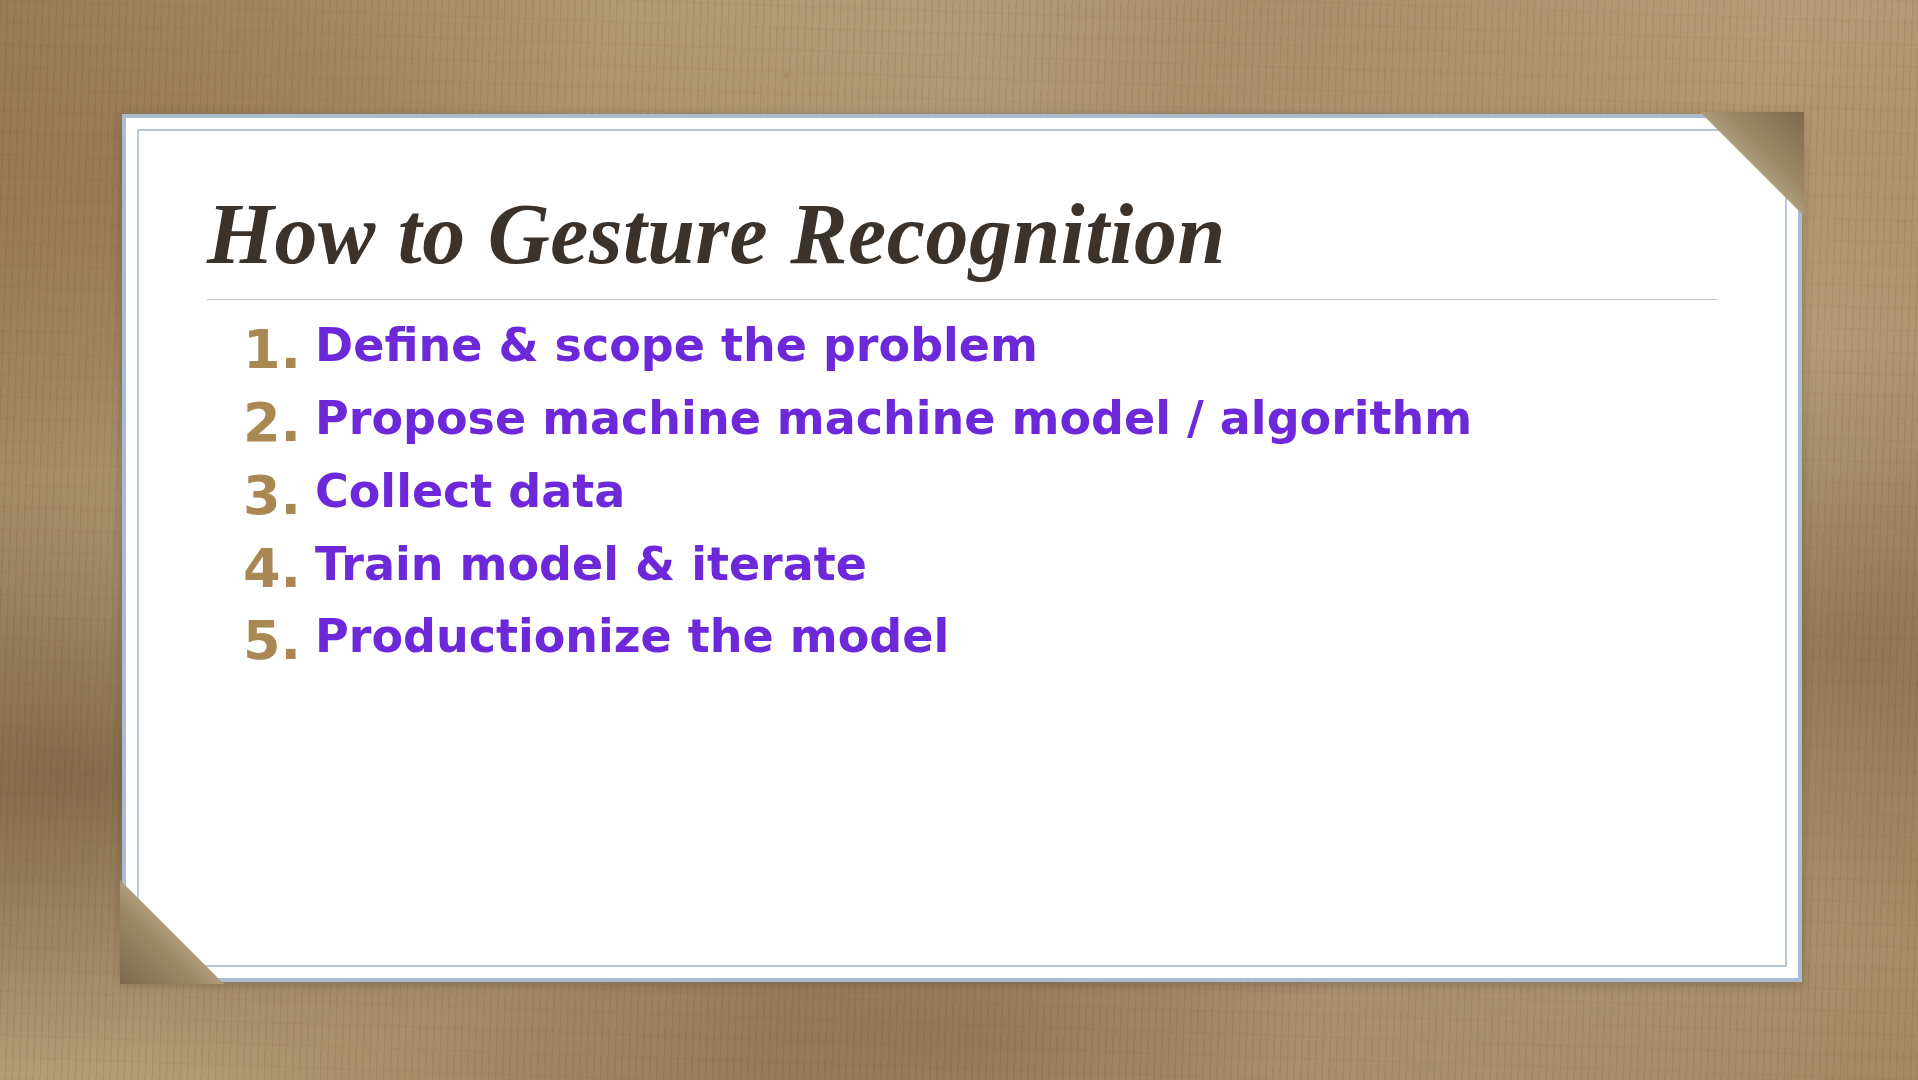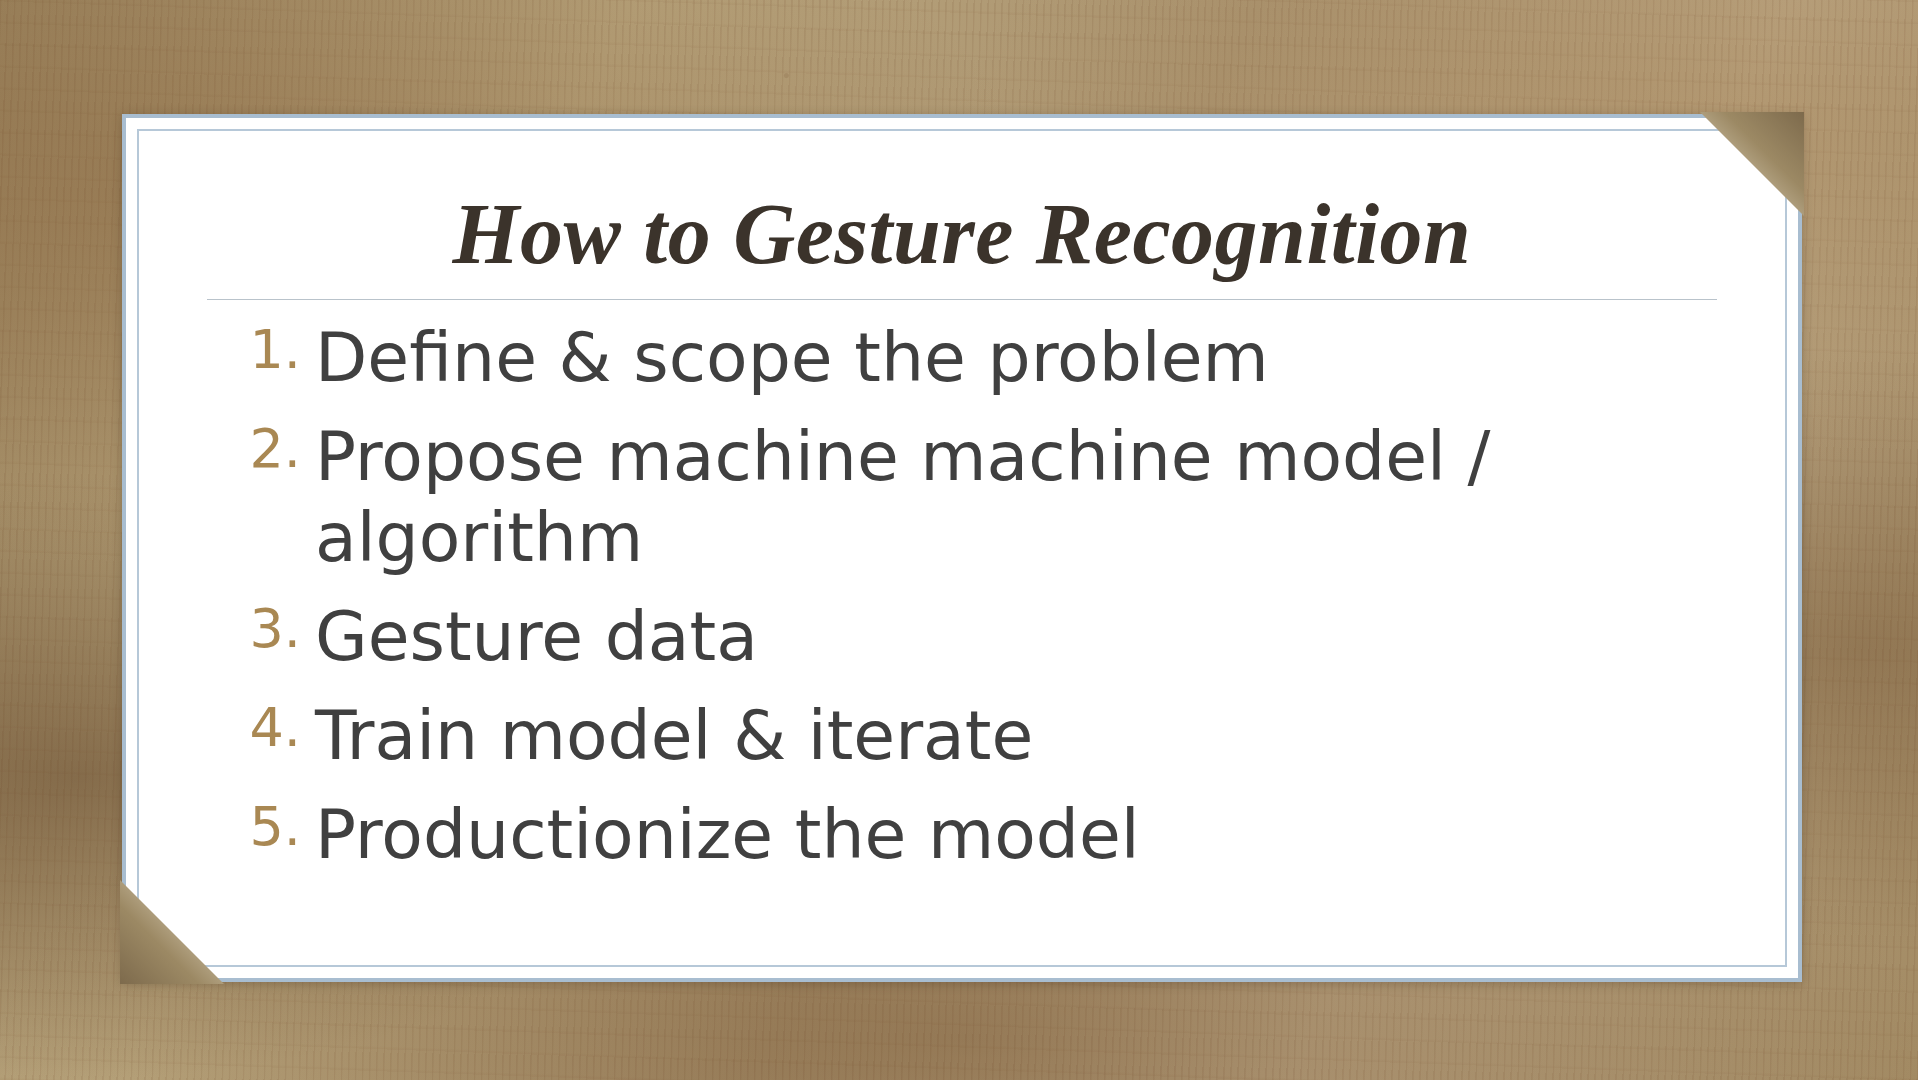--- a/index.html
+++ b/index.html
@@ -118,45 +118,46 @@
     top: 34px;
     bottom: 24px;
   }
   .slide-title {
     font-family: "Liberation Serif", "DejaVu Serif", serif;
     font-style: italic;
     font-weight: bold;
     font-size: 86px;
     line-height: 1.05;
     color: #3b332b;
-    text-align: center;
+    text-align: left;
     letter-spacing: 0.5px;
     padding: 24px 20px 10px 20px;
   }
   .title-rule {
     height: 1px;
     background: #b9c3cb;
     margin: 10px 20px 18px 20px;
   }
 
   ol.steps {
     list-style: none;
     margin: 0;
     padding: 0 10px 0 48px;
     counter-reset: step;
   }
   ol.steps li {
     counter-increment: step;
     position: relative;
     font-family: "DejaVu Sans", sans-serif;
-    font-size: 68px;
+    font-size: 46px;
     line-height: 1.19;
-    color: #404040;
+    color: #6d28d9;
     padding-left: 80px;
     margin: 0 0 18px 0;
+    font-weight: bold;
   }
   ol.steps li:last-child { margin-bottom: 16px; }
   ol.steps li::before {
     content: counter(step) ".";
     position: absolute;
     left: 0;
     top: 0;
     width: 66px;
     text-align: right;
     color: #a98853;
@@ -184,21 +185,21 @@
           <div class="title-rule"></div>
 
           <ol class="steps">
             <li class="step-1">
               <span>Define &amp; scope the problem</span>
             </li>
             <li class="step-2">
               <span>Propose machine machine model / algorithm</span>
             </li>
             <li class="step-3">
-              <span>Gesture data</span>
+              <span>Collect data</span>
             </li>
             <li class="step-4">
               <span>Train model &amp; iterate</span>
             </li>
             <li class="step-5">
               <span>Productionize the model</span>
             </li>
           </ol>
 
         </div>

